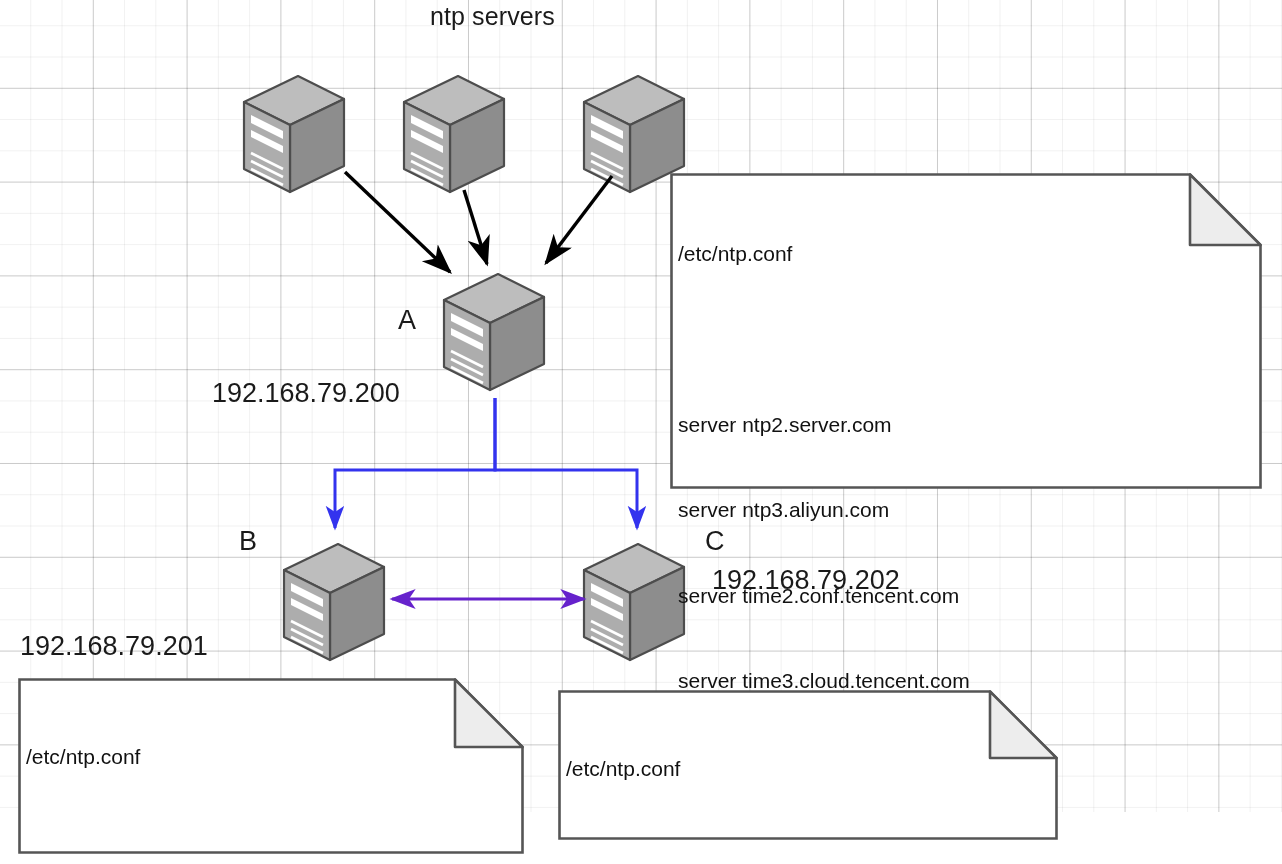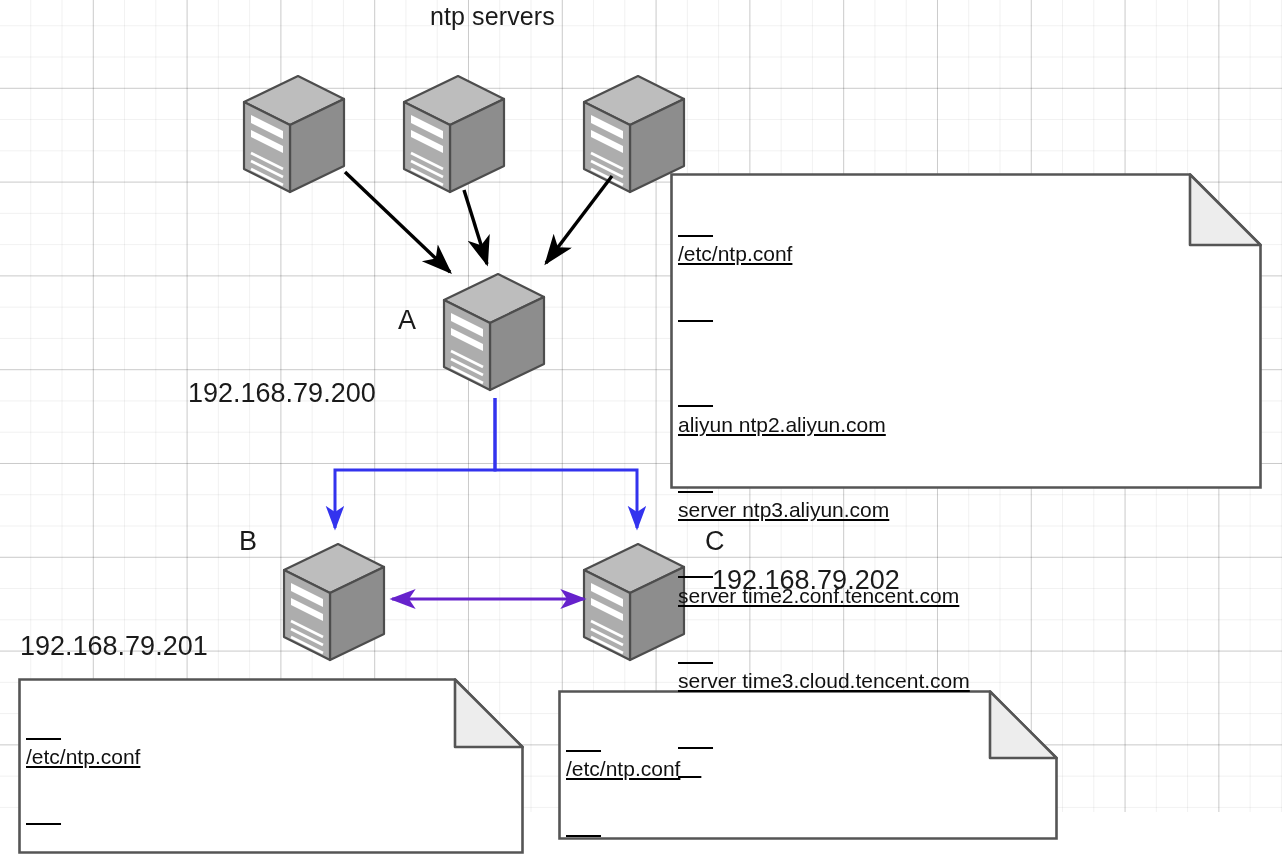--- a/index.html
+++ b/index.html
@@ -63,29 +63,28 @@
     color: #1a1a1a;
   }
   #label-a-letter { left: 398px; top: 305px; }
   #label-b-letter { left: 239px; top: 526px; }
   #label-c-letter { left: 705px; top: 526px; }
 
   .node-ip {
     font-size: 27px;
     color: #1a1a1a;
   }
-  #label-a-ip { left: 188px; top: 378px; }
+  #label-a-ip { left: 188px; top: 378px; padding-left: 24px; }
   #label-b-ip { left: 20px;  top: 583px; margin-top: 48px; }
   #label-c-ip { left: 712px; top: 565px; }
 
   
   .note {
     position: absolute;
     box-sizing: border-box;
-    text-decoration: underline;
   }
   .note .note-shape {
     position: absolute;
     left: 0;
     top: 0;
     width: 100%;
     height: 100%;
   }
   .note .note-body {
     position: relative;
@@ -210,21 +209,21 @@
   <div class="txt node-ip" id="label-c-ip">192.168.79.202</div>
 
   <div class="note" id="note-main">
     <svg class="note-shape" viewBox="0 0 592 316" preserveAspectRatio="none">
       <path d="M1.5,1.5 L520,1.5 L590.5,72 L590.5,314.5 L1.5,314.5 Z" fill="#ffffff" stroke="#555555" stroke-width="2.6"></path>
       <path d="M520,1.5 L590.5,72 L520,72 Z" fill="#ededed" stroke="#555555" stroke-width="2.6" stroke-linejoin="round"></path>
     </svg>
     <div class="note-body">
       <span class="note-path-line">/etc/ntp.conf</span>
       <span class="note-blank"></span>
-      <span class="note-path-line">aliyun ntp2.aliyun.com</span>
+      <span class="note-path-line">server ntp2.server.com</span>
       <span class="note-path-line">server ntp3.aliyun.com</span>
       <span class="note-path-line">server time2.conf.tencent.com</span>
       <span class="note-path-line">server time3.cloud.tencent.com</span>
       
     </div>
   </div>
 
   <div class="note" id="note-b">
     <svg class="note-shape" viewBox="0 0 506 176" preserveAspectRatio="none">
       <path d="M1.5,1.5 L437,1.5 L504.5,69 L504.5,174.5 L1.5,174.5 Z" fill="#ffffff" stroke="#555555" stroke-width="2.6"></path>

